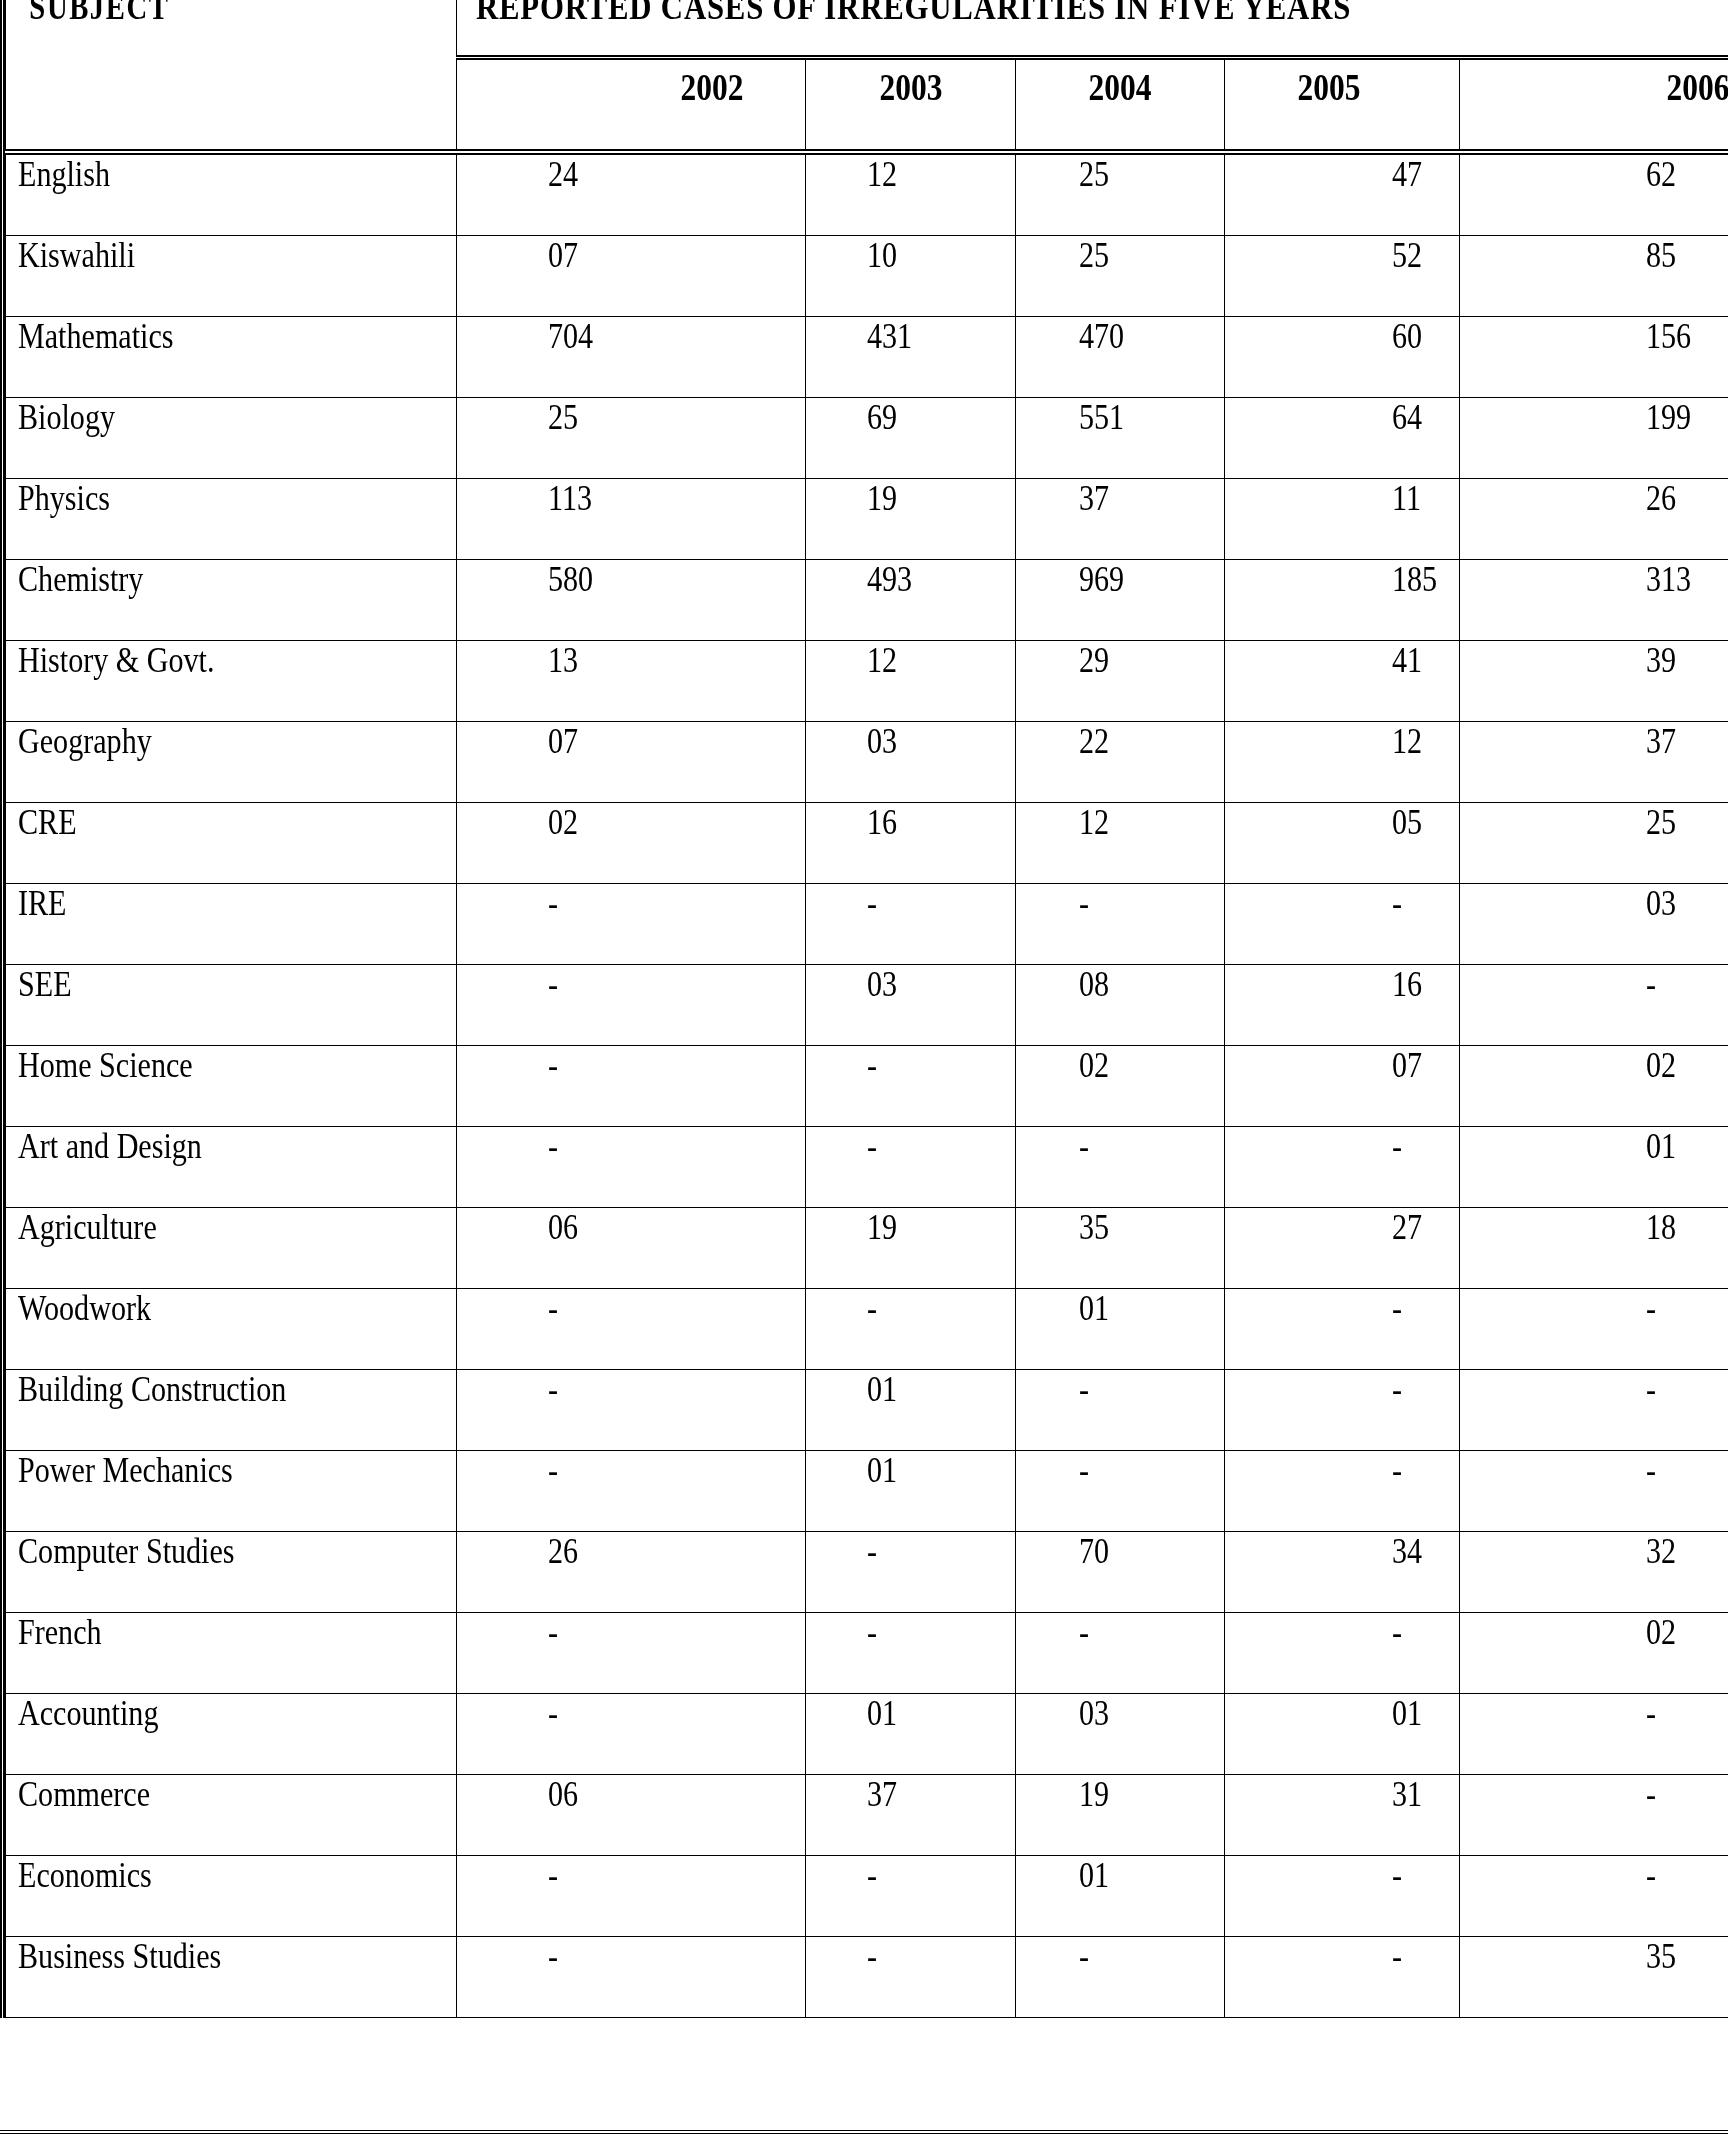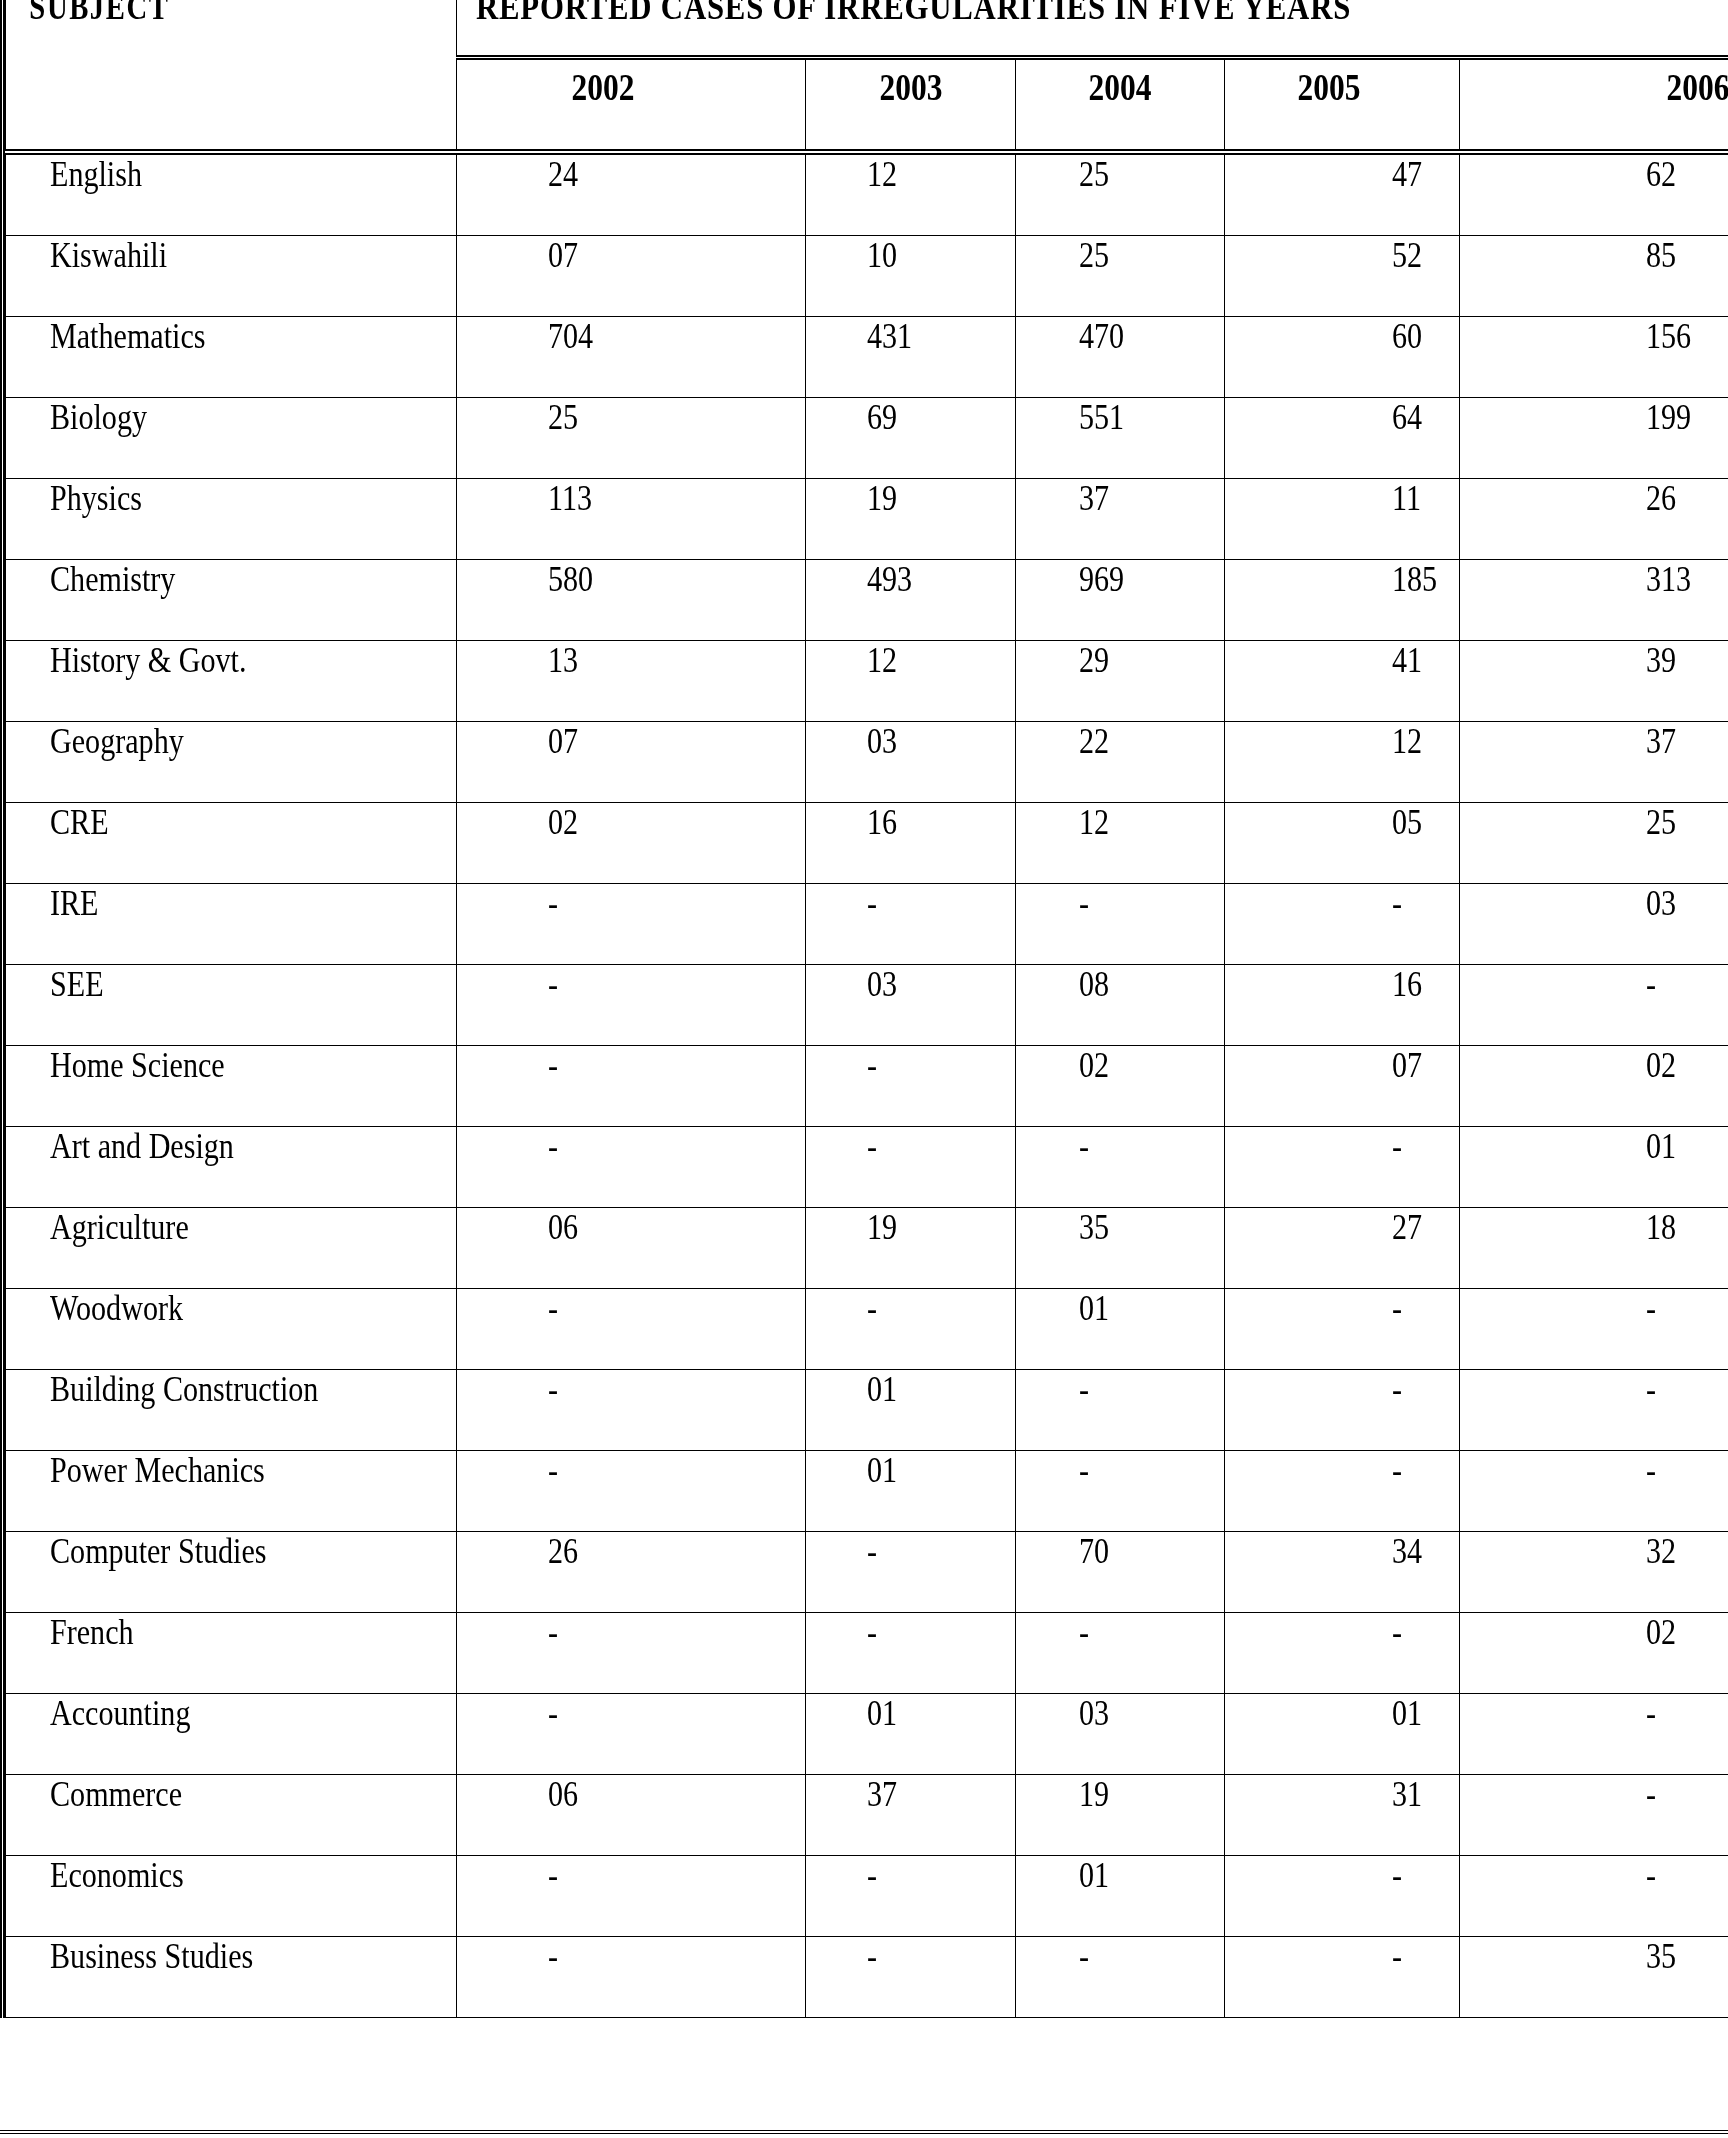--- a/index.html
+++ b/index.html
@@ -28,26 +28,26 @@
       height: 67px; font-weight: bold; font-size: 35px; letter-spacing: 0.9px;
       text-align: left; padding: 0 0 0 18.6px; border-bottom: 5.6px double #000;
       white-space: nowrap;
     }
     .hdr-title span { display: inline-block; transform: scaleX(0.88); transform-origin: left top; }
     .yr {
       height: 83px; font-weight: bold; font-size: 37px; padding-top: 5.6px;
       border-bottom: 6.5px double #000; white-space: nowrap;
     }
     .yr span { display: inline-block; transform: scaleX(0.85); }
-    .yr.y0 { padding-right: 56px; }
+    .yr.y0 { text-align: right; padding-right: 56px; }
     .yr.y1, .yr.y2, .yr.y3 { text-align: center; }
     .yr.y3 { padding-right: 46px; padding-left: 20px; }
     .yr.y5 { text-align: right; padding-right: 15px; }
     tr.row td { height: 80px; font-size: 35px; }
-    tr.row td.subj { padding-left: 44px; }
+    tr.row td.subj { padding-left: 12px; }
     tr.row td.subj span, tr.row td.val span { display: inline-block; transform: scaleX(0.86); transform-origin: left top; }
     tr.row td.val { text-align: left; }
     td.v1 { padding-left: 91px; }
     td.v2 { padding-left: 61px; }
     td.v3 { padding-left: 63px; }
     td.v4 { padding-left: 167px; margin-left: 23px; }
     td.v5 { padding-left: 186px; }
     .bottom-rule { position: absolute; left: 0; top: 2130px; width: 1744px; border-top: 4.6px double #000; }
   </style>
 </head>

